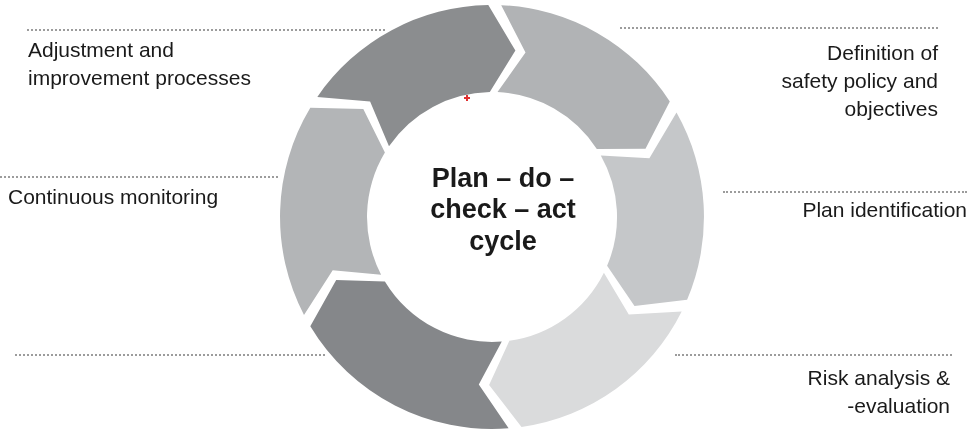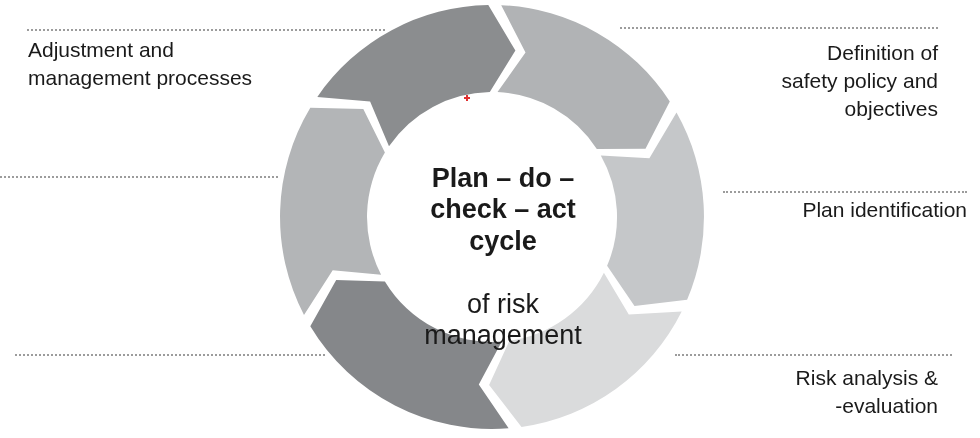--- a/index.html
+++ b/index.html
@@ -52,21 +52,21 @@
   .l3-line { left: 15px;  top: 354px; width: 310px; }
   .r1-line { right: 42px; top: 27px;  width: 318px; }
   .r2-line { right: 13px; top: 191px; width: 244px; }
   .r3-line { right: 28px; top: 354px; width: 277px; }
   
   .l1-text { left: 28px;  top: 36px; }
   .l2-text { left: 8px;   top: 183px; }
   .l3-text { left: 17px;  top: 361px; }
   .r1-text { right: 42px; top: 39px; }
   .r2-text { right: 13px; top: 196px; }
-  .r3-text { right: 42px; top: 364px; }
+  .r3-text { right: 30px; top: 364px; }
   
   .marker {
     position: absolute;
     left: 464px;
     top: 95px;
     width: 6px;
     height: 6px;
   }
   .marker::before, .marker::after {
     content: "";
@@ -87,31 +87,30 @@
       <path d="M 676.5 112.6 A 212 212 0 0 1 687.1 299.8 L 634.5 306.0 L 607.1 265.8 A 125 125 0 0 0 600.8 155.4 L 649.4 158.2 Z" fill="#c5c7c9"></path>
       <path d="M 681.7 311.6 A 212 212 0 0 1 521.5 426.9 L 489.1 385.0 L 509.4 340.8 A 125 125 0 0 0 603.9 272.8 L 628.8 314.6 Z" fill="#dadbdc"></path>
       <path d="M 508.6 428.3 A 212 212 0 0 1 310.3 326.2 L 336.2 279.9 L 384.9 281.4 A 125 125 0 0 0 501.8 341.6 L 478.8 384.5 Z" fill="#85878a"></path>
       <path d="M 304.0 314.9 A 212 212 0 0 1 310.3 107.8 L 363.3 109.0 L 384.9 152.6 A 125 125 0 0 0 381.1 274.7 L 332.7 270.3 Z" fill="#b3b5b7"></path>
     </svg>
 
   <div class="center-text">
     <div class="bold">Plan – do –
 check – act
 cycle</div>
-    <div class="sub">of risk
-management</div>
   </div>
 
   <div class="marker"></div>
 
   <div class="leader l1-line"></div>
   <div class="lbl l1-text">Adjustment and
-management processes</div>
+improvement processes</div>
 
   <div class="leader l2-line"></div>
+  <div class="lbl l2-text">Continuous monitoring</div>
 
   <div class="leader l3-line"></div>
 
   <div class="leader r1-line"></div>
   <div class="lbl right r1-text">Definition of
 safety policy and
 objectives</div>
 
   <div class="leader r2-line"></div>
   <div class="lbl right r2-text">Plan identification</div>

